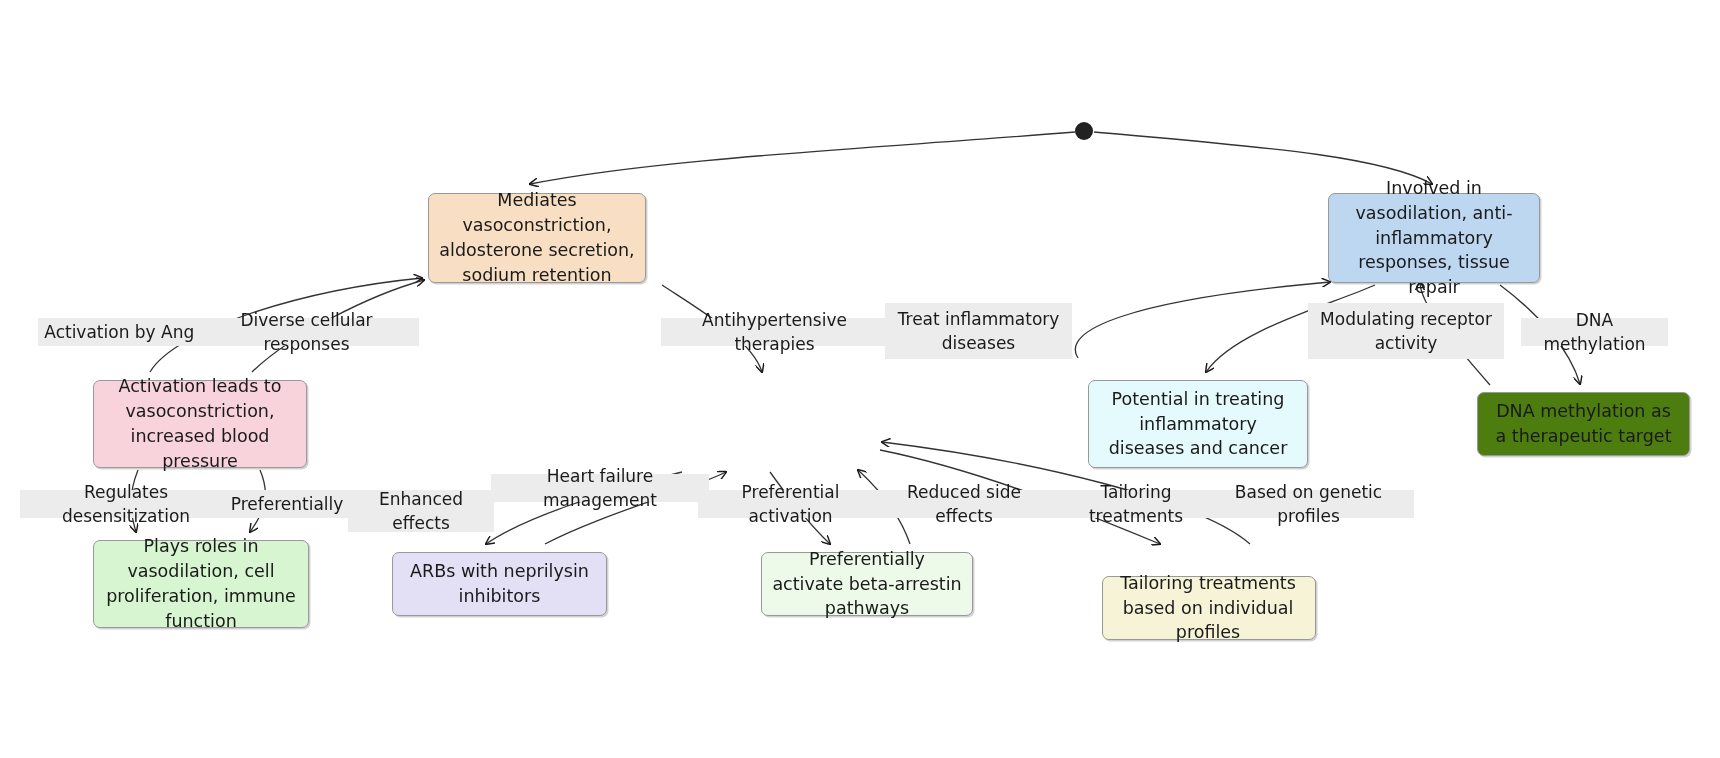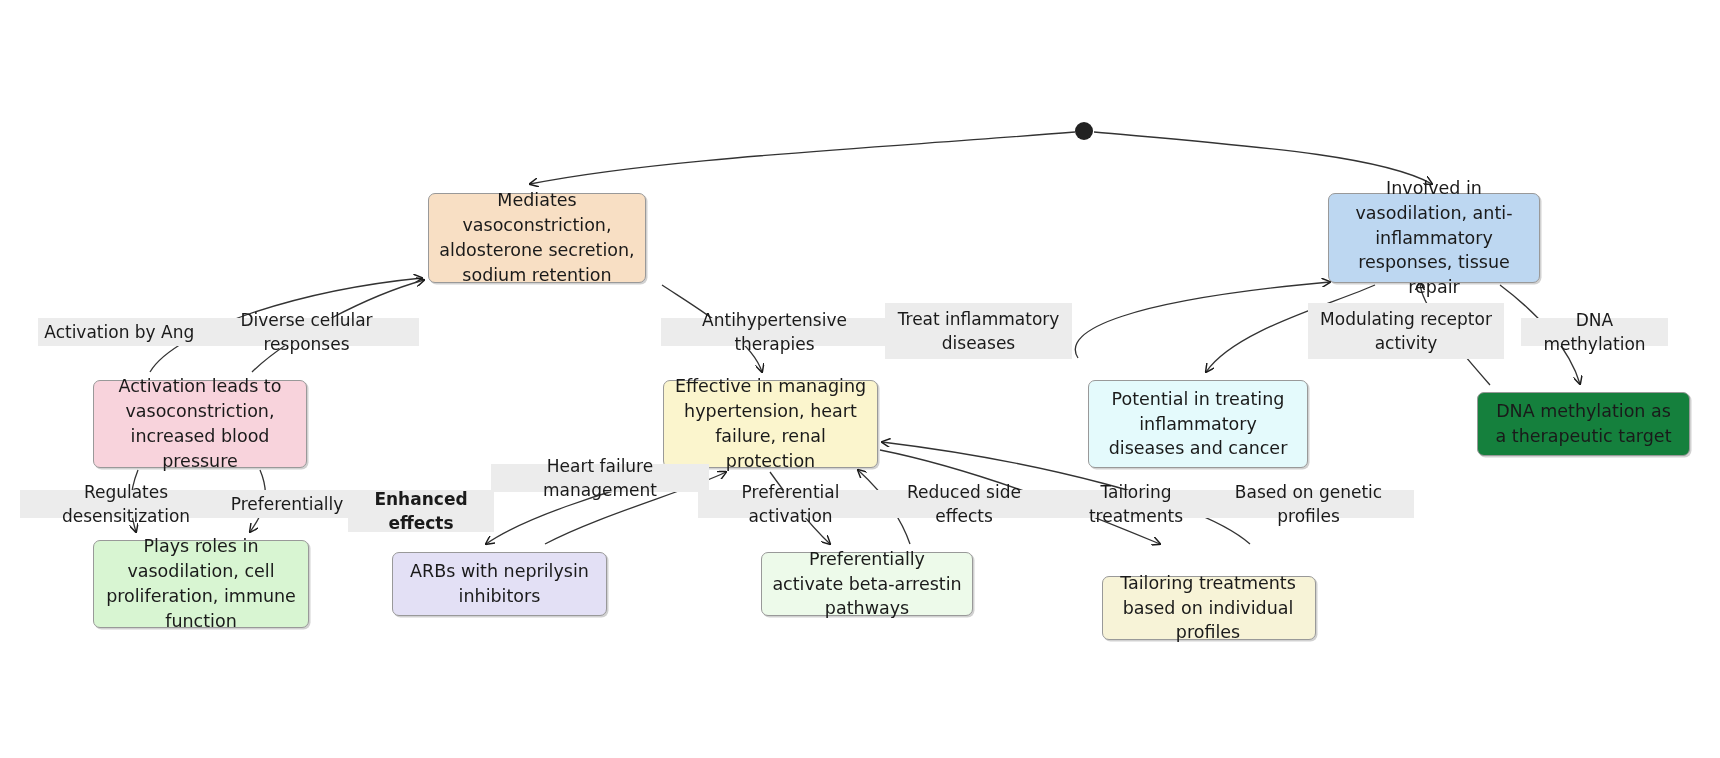--- a/index.html
+++ b/index.html
@@ -124,29 +124,26 @@
   </div>
 
   <div class="node" style="left:428px; top:193px; width:218px; height:90px; background:#f8dfc4;">
     <span>Mediates vasoconstriction, aldosterone secretion, sodium retention</span>
   </div>
 
   <div class="node" style="left:93px; top:380px; width:214px; height:88px; background:#f8d3dc;">
     <span>Activation leads to vasoconstriction, increased blood pressure</span>
   </div>
 
-  <div class="node" style="left:663px; top:380px; width:215px; height:88px; background:#fbf5cd;">
-    <span>Effective in managing hypertension, heart failure, renal protection</span>
-  </div>
 
   <div class="node" style="left:1088px; top:380px; width:220px; height:88px; background:#e4fafc;">
     <span>Potential in treating inflammatory diseases and cancer</span>
   </div>
 
-  <div class="node" style="left:1477px; top:392px; width:213px; height:64px; background:#15803d;">
+  <div class="node" style="left:1477px; top:392px; width:213px; height:64px; background:#4d7c0f;">
     <span>DNA methylation as a therapeutic target</span>
   </div>
 
   <div class="node" style="left:93px; top:540px; width:216px; height:88px; background:#d8f5d2;text-align:center;">
     <span>Plays roles in vasodilation, cell proliferation, immune function</span>
   </div>
 
   <div class="node" style="left:392px; top:552px; width:215px; height:64px; background:#e3e0f5;">
     <span>ARBs with neprilysin inhibitors</span>
   </div>
@@ -176,24 +173,24 @@
   </div>
   <div class="edge-label" style="left:1521px; top:318px; width:147px; height:28px;">
     <span>DNA methylation</span>
   </div>
   <div class="edge-label" style="left:20px; top:490px; width:212px; height:28px;">
     <span>Regulates desensitization</span>
   </div>
   <div class="edge-label" style="left:225px; top:490px; width:124px; height:28px;">
     <span>Preferentially</span>
   </div>
-  <div class="edge-label" style="left:348px; top:490px; width:146px; height:42px;font-weight:bold;">
+  <div class="edge-label" style="left:348px; top:490px; width:146px; height:42px;">
     <span>Enhanced effects</span>
   </div>
-  <div class="edge-label" style="left:491px; top:464px; width:218px; height:28px;align-items:center;">
+  <div class="edge-label" style="left:491px; top:474px; width:218px; height:28px;align-items:center;">
     <span>Heart failure management</span>
   </div>
   <div class="edge-label" style="left:698px; top:490px; width:185px; height:28px;">
     <span>Preferential activation</span>
   </div>
   <div class="edge-label" style="left:877px; top:490px; width:174px; height:28px;">
     <span>Reduced side effects</span>
   </div>
   <div class="edge-label" style="left:1050px; top:490px; width:172px; height:28px;">
     <span>Tailoring treatments</span>

